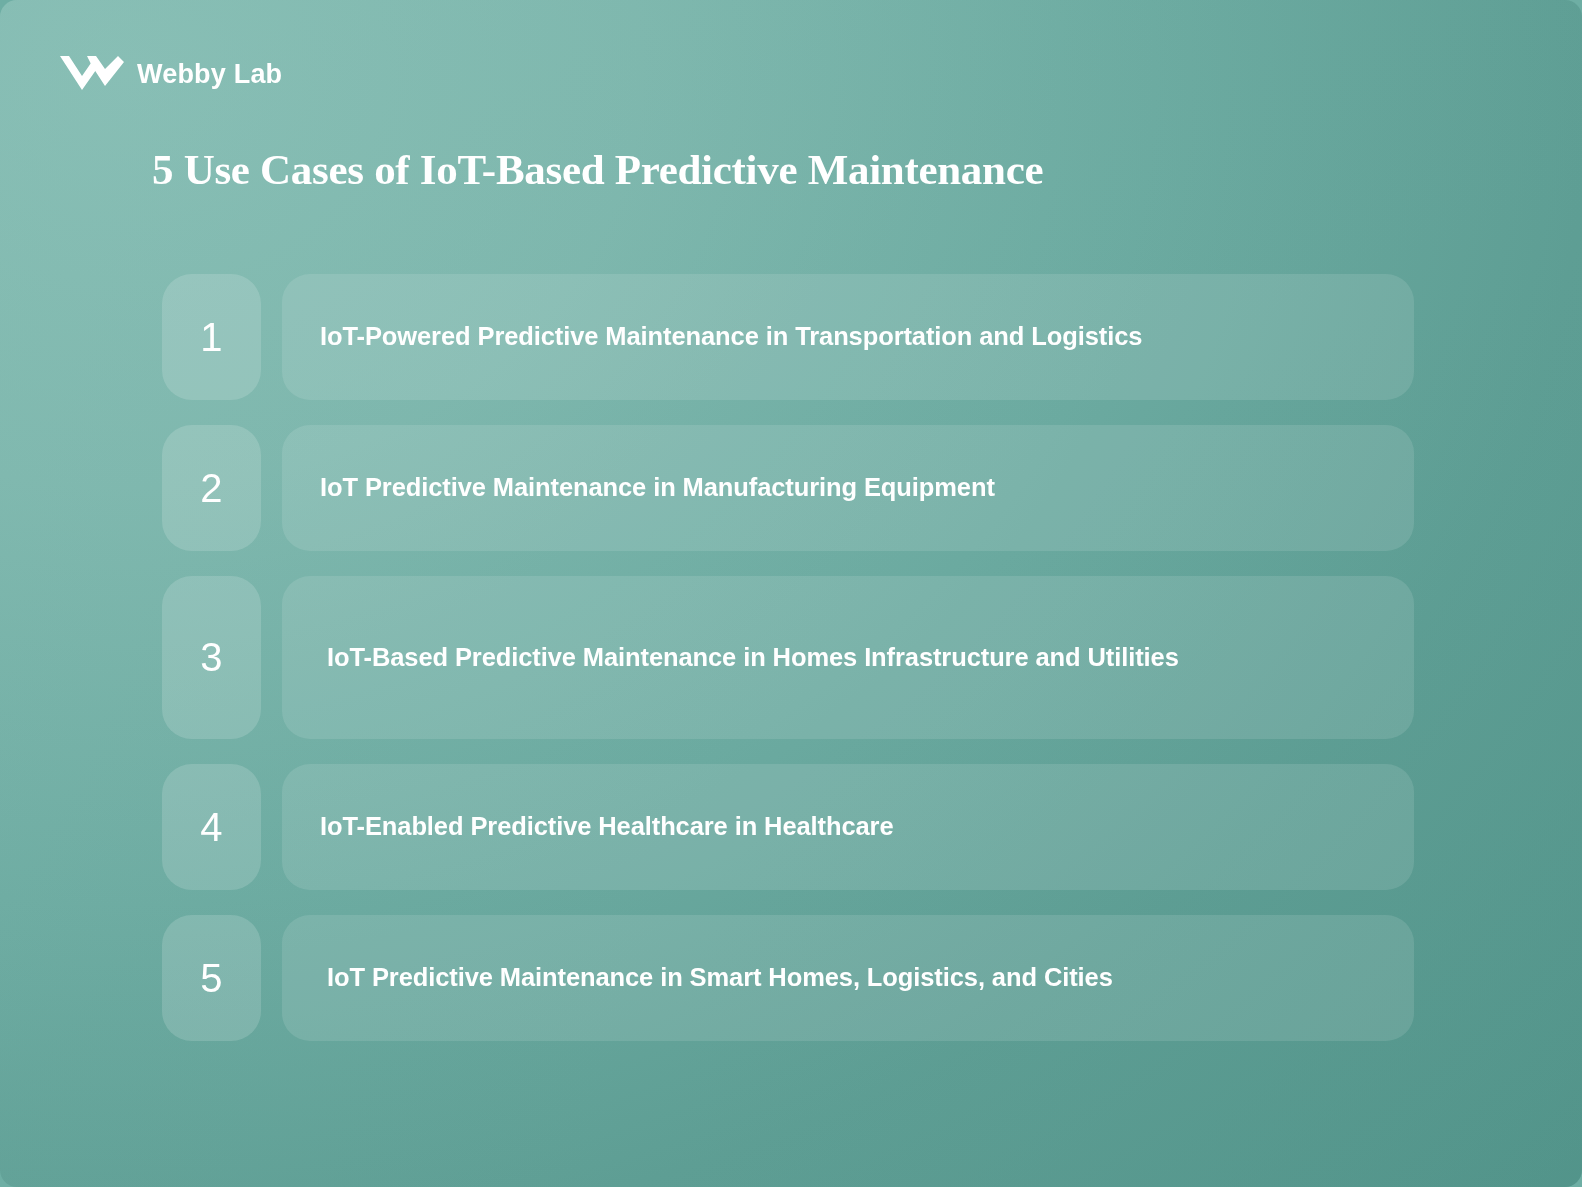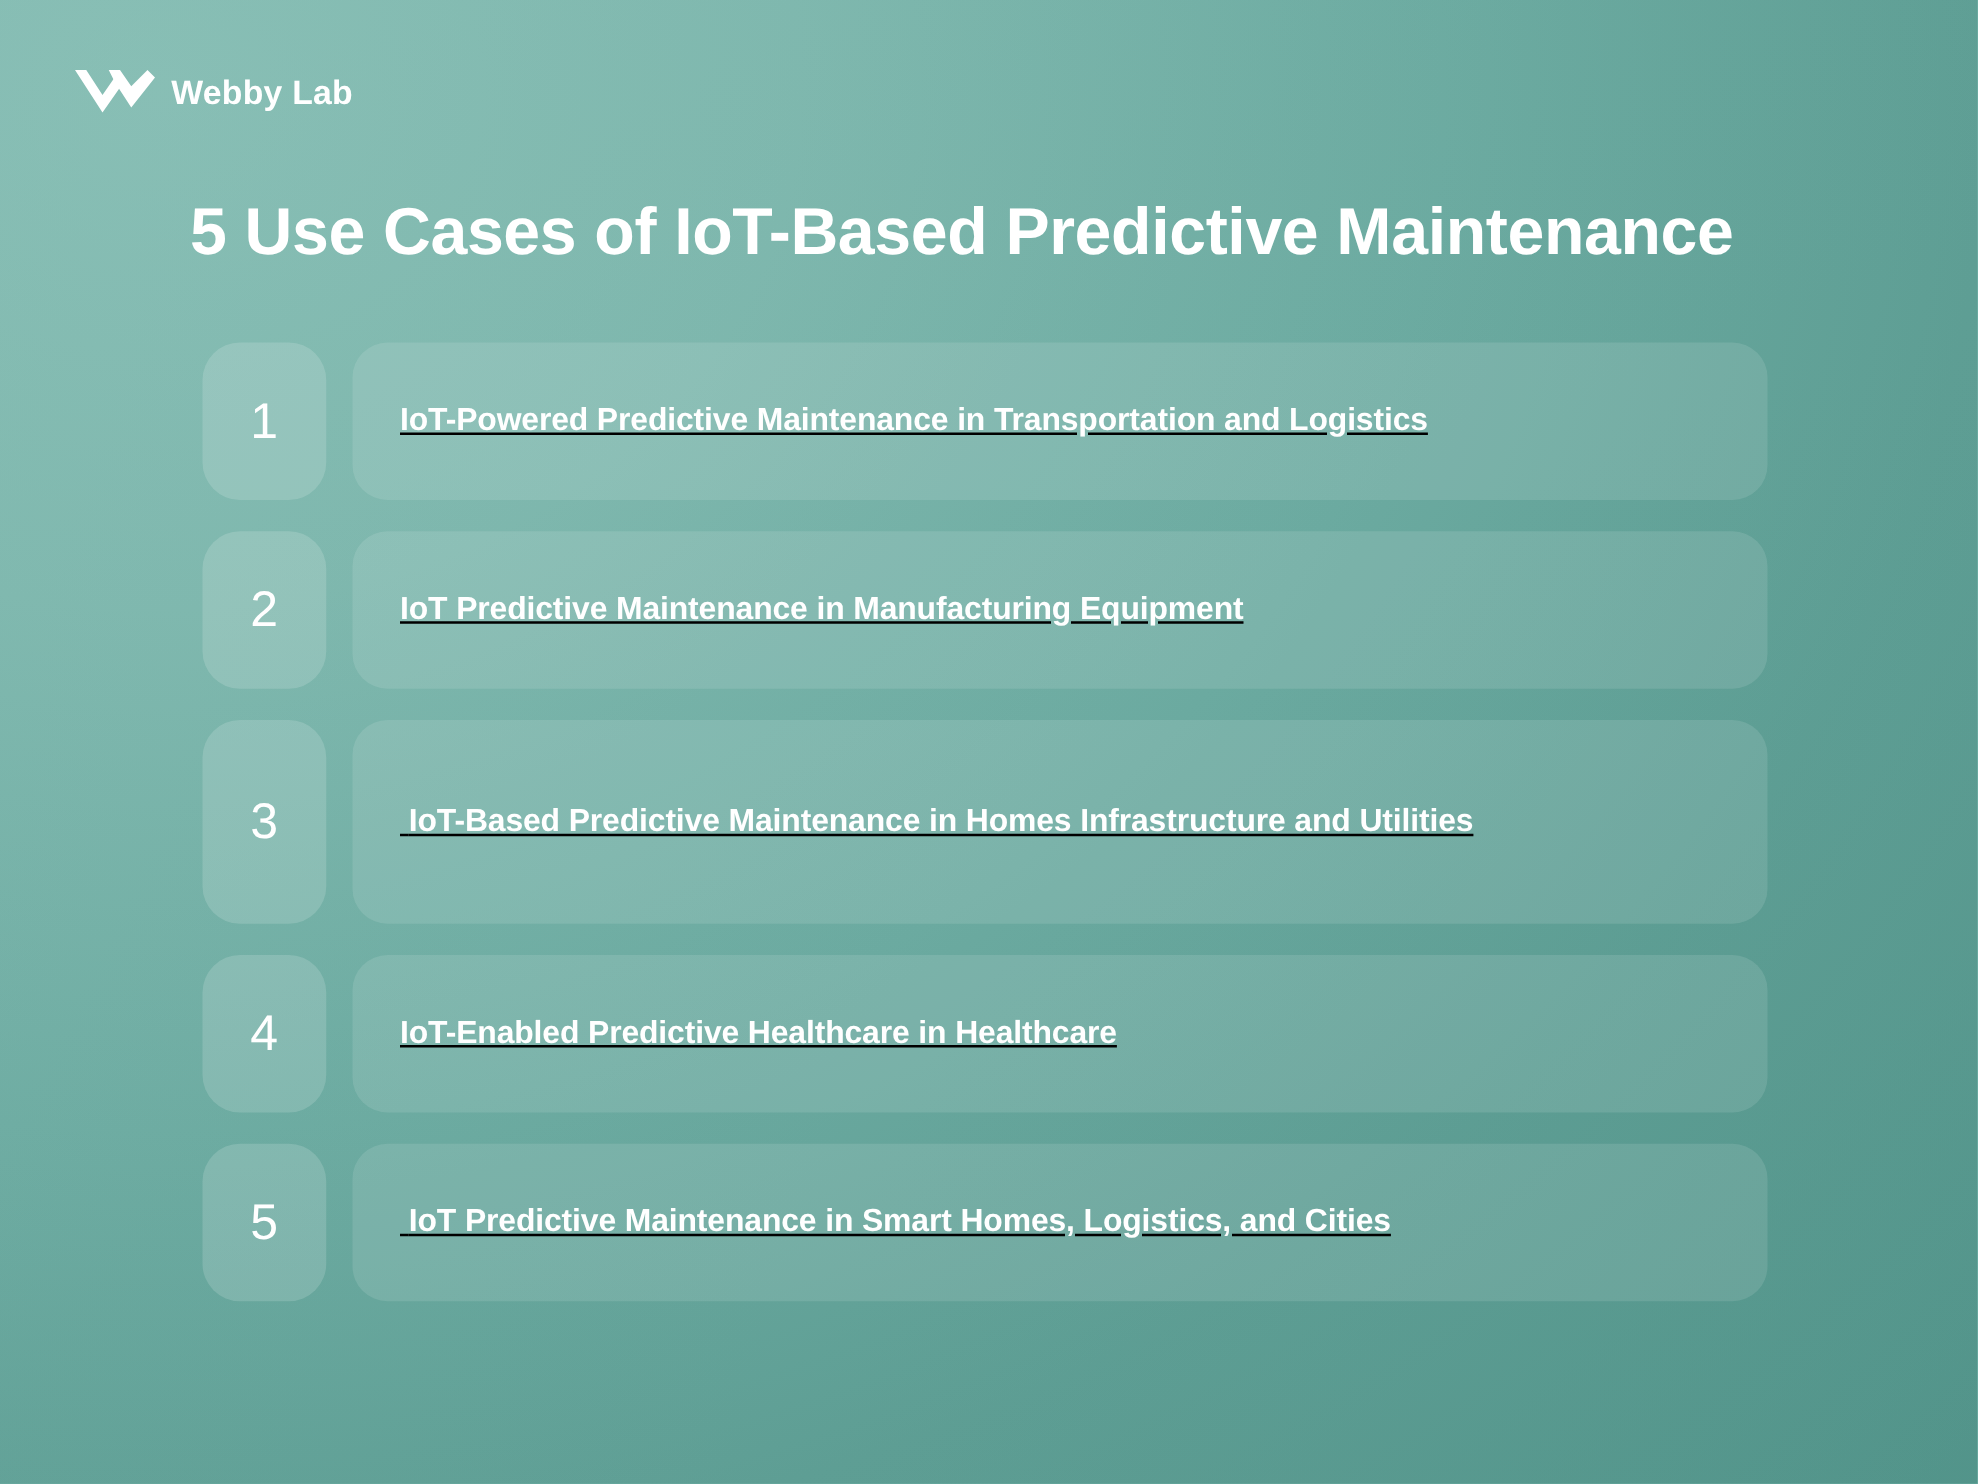--- a/index.html
+++ b/index.html
@@ -18,20 +18,21 @@
 
   
   #slide {
     position: absolute;
     inset: 0;
     width: 1582px;
     height: 1187px;
     background:
       radial-gradient(125% 135% at 8% 6%, #83BBB1 0%, #7BB5AB 26%, #6BAAA0 52%, #5E9E94 74%, #55968C 100%);
     overflow: hidden;
+    border-radius: 17px;
   }
 
   #slide::after {
     content: "";
     position: absolute;
     inset: 0;
     background: linear-gradient(135deg, rgba(150,200,192,0.30) 0%, rgba(140,195,187,0.06) 40%, rgba(70,140,130,0.16) 100%);
     pointer-events: none;
   }
 
@@ -51,28 +52,29 @@
     font-size: 27px;
     font-weight: 700;
     letter-spacing: 0.2px;
     white-space: nowrap;
   }
 
   
   .title {
     position: absolute;
     left: 152px;
-    top: 155px;
+    top: 145px;
     width: 1300px;
     color: #ffffff;
-    font-size: 53px;
+    font-size: 43px;
     font-weight: 700;
     letter-spacing: -0.3px;
     line-height: 1.18;
     z-index: 5;
+    font-family: Liberation Serif, serif;
   }
 
   
   .list {
     position: absolute;
     left: 162px;
     top: 274px;
     width: 1252px;
     display: flex;
     flex-direction: column;
@@ -101,21 +103,20 @@
   }
 
   .card {
     flex: 1 1 auto;
     border-radius: 28px;
     background: rgba(255,255,255,0.115);
     display: flex;
     align-items: center;
     padding: 26px 48px 26px 38px;
     min-height: 104px;
-    text-decoration: underline;
   }
 
   .card-label {
     color: #ffffff;
     font-size: 25.5px;
     font-weight: 700;
     line-height: 1.40;
     letter-spacing: -0.1px;
     white-space: pre-wrap;
   }

